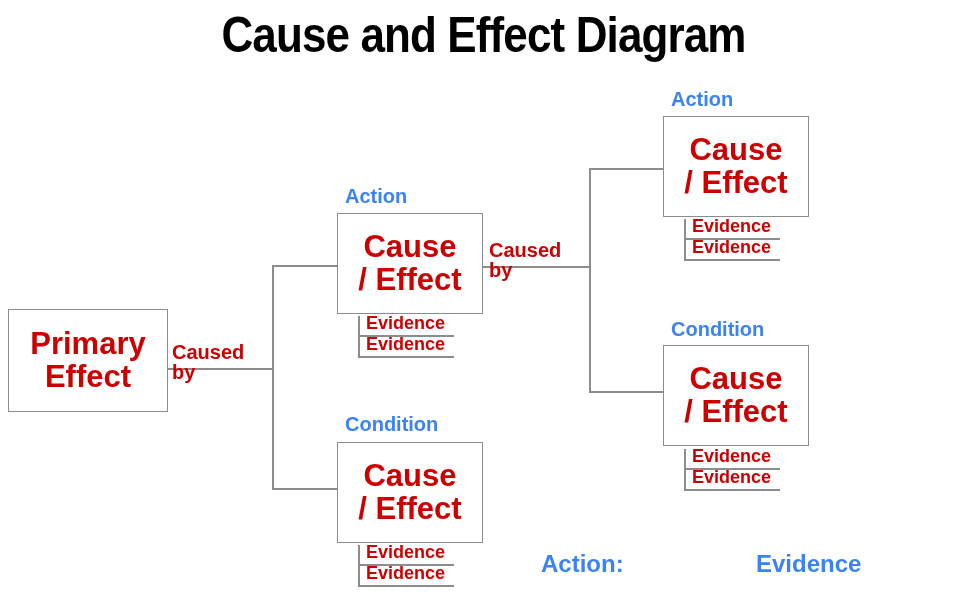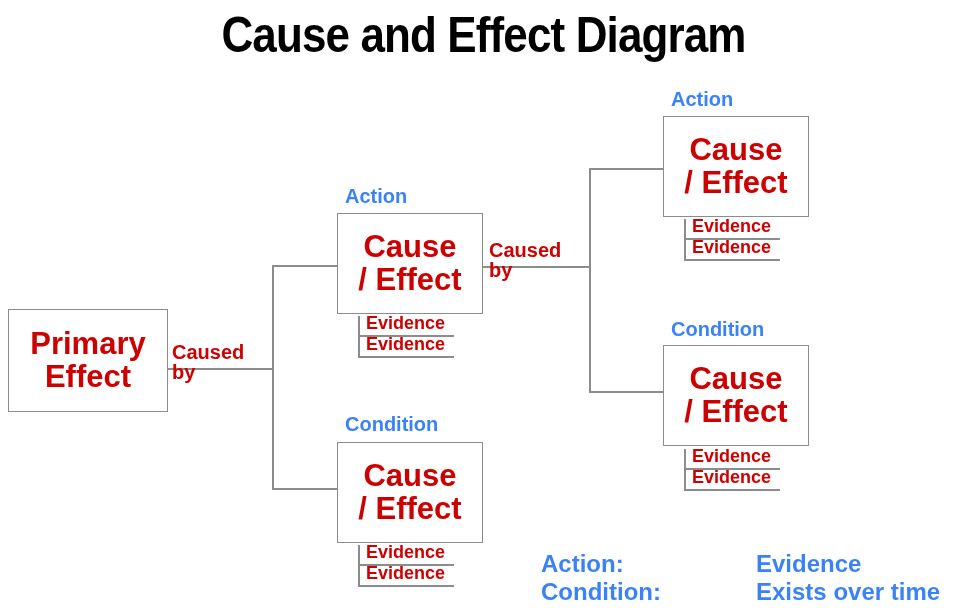--- a/index.html
+++ b/index.html
@@ -270,19 +270,15 @@
       <span class="ev-text">Evidence</span>
       <span class="ev-rule"></span>
     </div>
   </div>
 
   <div class="legend">
     <div class="legend-row">
       <span class="legend-term">Action:</span>
       <span class="legend-def">Evidence</span>
     </div>
-    <div class="legend-row">
-      <span class="legend-term">Condition:</span>
-      <span class="legend-def">Exists over time</span>
-    </div>
   </div>
 
 </div>
 
 </body></html>

